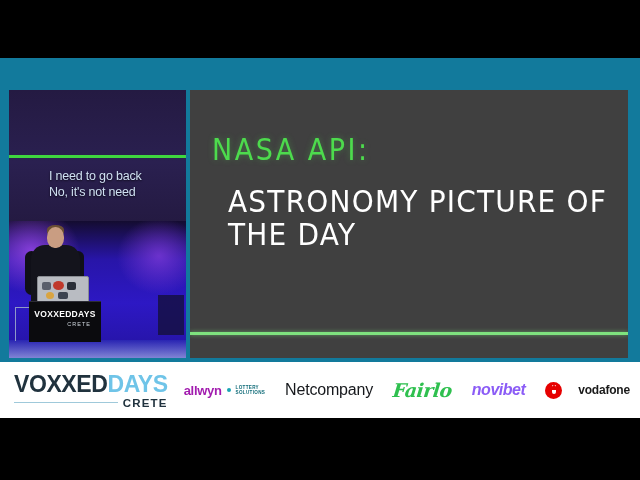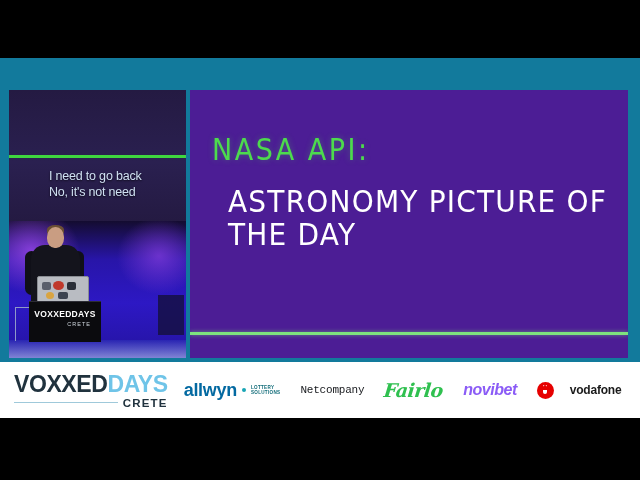--- a/index.html
+++ b/index.html
@@ -187,21 +187,21 @@
     background: rgba(20,16,60,.8);
   }
 
   
   #slide-panel {
     position: absolute;
     left: 190px;
     top: 90px;
     width: 438px;
     height: 268px;
-    background: #4c1d95;
+    background: #404040;
     overflow: hidden;
   }
   #slide-title {
     position: absolute;
     left: 22px;
     top: 42px;
     color: #4ddb4d;
     font-size: 27px;
     font-weight: 400;
     letter-spacing: 2.5px;
@@ -283,42 +283,41 @@
     flex: 1;
     display: flex;
     align-items: center;
     justify-content: flex-start;
     gap: 20px;
     padding-left: 16px;
   }
   
   .sp-allwyn { display: flex; align-items: center; gap: 5px; }
   .allwyn-word {
-    color: #0369a1;
-    font-size: 18px;
+    color: #a21caf;
+    font-size: 13px;
     font-weight: 700;
     letter-spacing: -0.3px;
   }
   .allwyn-dot {
     width: 4px; height: 4px; border-radius: 50%;
     background: #19a5b5;
   }
   .allwyn-tag {
     color: #0f6b78;
     font-size: 4.6px;
     font-weight: 700;
     line-height: 5.4px;
     letter-spacing: .3px;
   }
   
   .sp-netcompany {
     color: #16181c;
-    font-size: 11px;
+    font-size: 16px;
     letter-spacing: -0.2px;
-    font-family: Liberation Mono, monospace;
   }
   
   .sp-fairlo {
     color: #2fc04f;
     font-size: 19px;
     font-weight: 700;
     font-style: italic;
     font-family: "DejaVu Serif", serif;
     letter-spacing: -0.5px;
     transform: skewX(-6deg);

